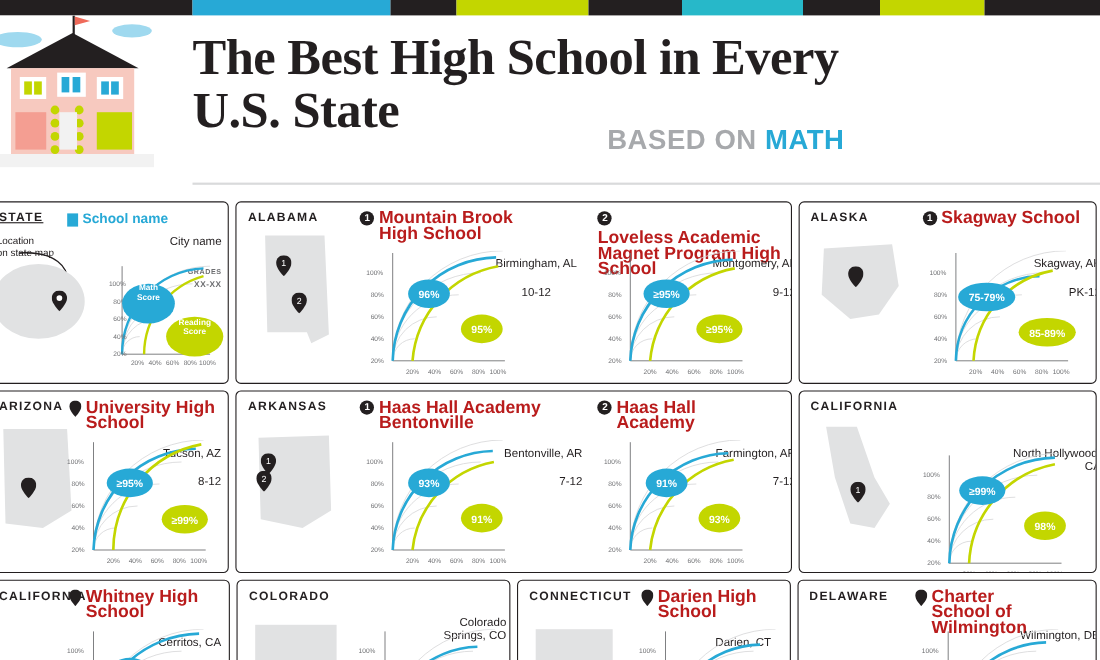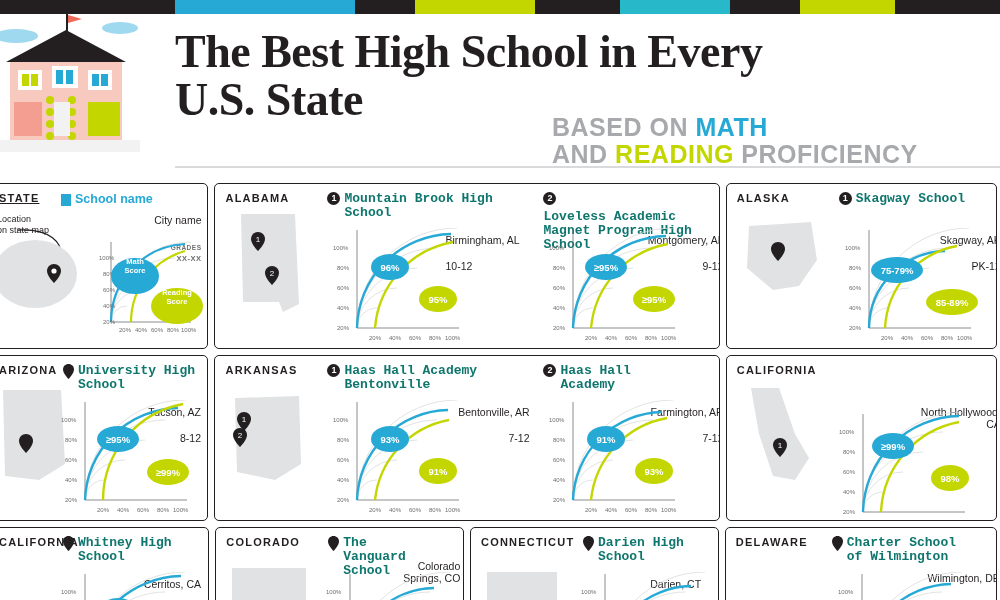--- a/index.html
+++ b/index.html
@@ -65,22 +65,22 @@
   .school .num{
     display:inline-block;width:13px;height:13px;border-radius:50%;
     background:#231f20;color:#fff;font-size:9px;font-weight:bold;
     text-align:center;line-height:13px;vertical-align:top;margin-right:4px;
   }
   .school .pin{
     display:inline-block;width:11px;height:15px;vertical-align:top;margin-right:4px;
   }
   .school .sname{
     display:inline-block;
-    font-size:13px;font-weight:bold;color:#0f766e;line-height:14px;
-    max-width:150px;vertical-align:top;font-family:Liberation Mono, monospace;
+    font-size:16px;font-weight:bold;color:#b91c1c;line-height:14px;
+    max-width:150px;vertical-align:top;
   }
   .meta{
     position:absolute;right:8px;top:42px;text-align:right;width:92px;
   }
   .meta .city{font-size:10.5px;color:#231f20;line-height:12px;}
   .meta .grades{font-size:10.5px;color:#231f20;margin-top:14px;}
   .legend-meta .lbl{font-size:6.5px;font-weight:bold;letter-spacing:.5px;color:#6d6e71;}
 
   
   .chart{position:absolute;}
@@ -154,23 +154,20 @@
   </div>
 
   <div class="title-wrap">
     <div class="title">The Best High School in Every</div>
     <div class="title">U.S. State</div>
   </div>
 
   <div class="subtitle">
     <div>
       <span>BASED ON </span><span class="math">MATH</span>
-    </div>
-    <div>
-      <span>AND </span><span class="reading">READING</span><span> PROFICIENCY</span>
     </div>
   </div>
 
   <div class="rule"></div>
 </div>
 
 <div class="grid">
 
   <div class="row">
 
@@ -241,21 +238,21 @@
           <text x="7" y="10" fill="#fff" font-size="8" text-anchor="middle" font-family="Liberation Sans,sans-serif">1</text>
         </svg>
       <svg style="position:absolute;left:50px;top:82px" width="14" height="19">
           <path d="M7 0 C3 0 0 3 0 7 C0 12 7 19 7 19 C7 19 14 12 14 7 C14 3 11 0 7 0 Z" fill="#231f20"></path>
           <text x="7" y="10" fill="#fff" font-size="8" text-anchor="middle" font-family="Liberation Sans,sans-serif">2</text>
         </svg>
 
       <div class="school" style="left:112px;">
         <span class="num">1</span><span class="sname">Mountain Brook High School</span>
       </div>
-      <div class="meta" style="left:230px;top:50px;text-align:left;width:84px">
+      <div class="meta" style="left:230px;top:50px;text-align:center;width:84px">
         <div class="city">Birmingham, AL</div>
         <div class="grades">10-12</div>
       </div>
       <div class="chart" style="left:112px;top:44px;">
         <svg width="205" height="118" viewBox="0 0 205 118">
           <g stroke="#d9dadb" stroke-width="0.8" fill="none">
             <path d="M30 100 A 20 20 0 0 1 50 80"></path>
               <path d="M30 100 A 40 40 0 0 1 70 60"></path>
             <path d="M30 100 A 60 60 0 0 1 90 40"></path>
               <path d="M30 100 A 80 80 0 0 1 110 20"></path>
@@ -587,25 +584,20 @@
           <text class="badge-text" x="63" y="43" text-anchor="middle">98%</text>
         </svg>
       </div>
     </div>
 
     <div class="card" style="width:254px;">
       <div class="state-label">COLORADO</div>
       <svg class="state-map" viewBox="0 0 96 110">
         <rect x="10" y="16" width="74" height="56" fill="#e1e2e3"></rect>
       </svg>
-      <div class="school" style="left:112px;">
-        <svg class="pin" viewBox="0 0 11 15">
-            <path d="M5.5 0 C2.4 0 0 2.4 0 5.4 C0 9.4 5.5 15 5.5 15 C5.5 15 11 9.4 11 5.4 C11 2.4 8.6 0 5.5 0 Z" fill="#231f20"></path>
-          </svg><span class="sname" style="max-width:80px">The Vanguard School</span>
-      </div>
       <div class="meta" style="left:178px;top:32px;text-align:right;width:66px">
         <div class="city">Colorado Springs, CO</div>
         <div class="grades">9-12</div>
       </div>
       <div class="chart" style="left:104px;top:44px;">
         <svg width="150" height="118" viewBox="0 0 150 118">
           <g stroke="#d9dadb" stroke-width="0.8" fill="none">
             <path d="M30 100 A 20 20 0 0 1 50 80"></path>
               <path d="M30 100 A 40 40 0 0 1 70 60"></path>
             <path d="M30 100 A 60 60 0 0 1 90 40"></path>

